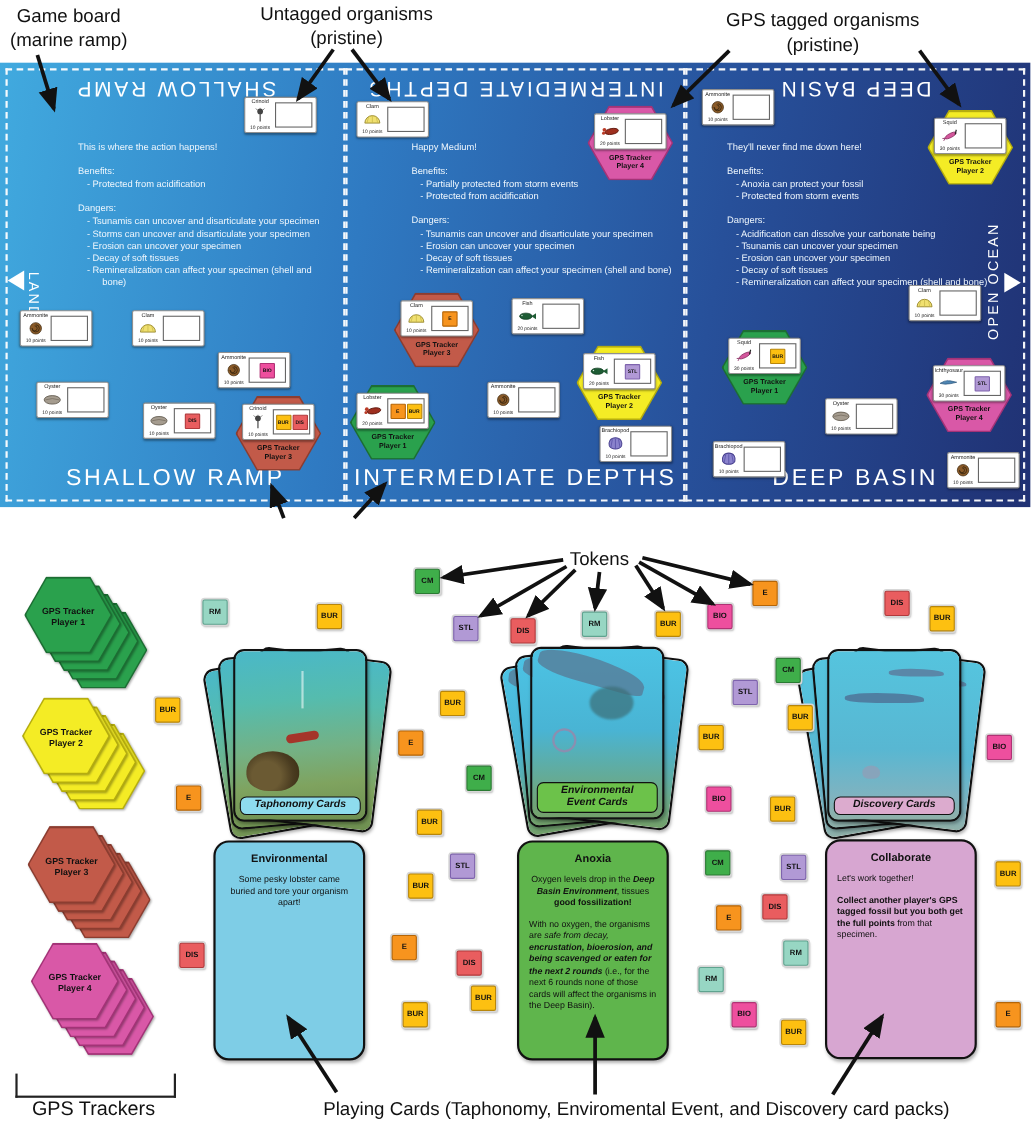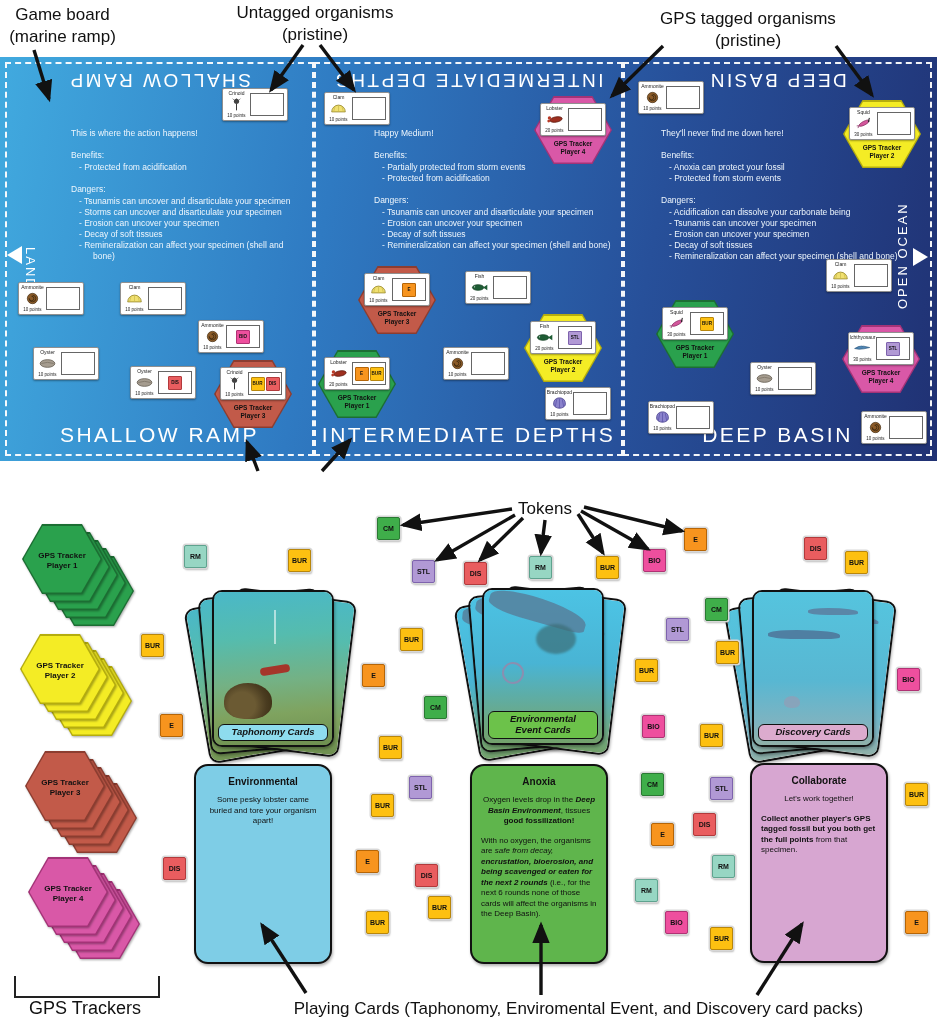--- a/index.html
+++ b/index.html
@@ -913,16 +913,16 @@
       <div class="bigtitle">Environmental</div>
       <div class="bigp" style="text-align: center;"><span>Some pesky lobster came buried and tore your organism apart!</span></div>
     </div>
     <div class="bigcard" style="left: 470px; top: 764px; background: rgb(95, 181, 76);">
       <div class="bigtitle">Anoxia</div>
       <div class="bigp" style="text-align: center;"><span>Oxygen levels drop in the </span><span class="seg-bi">Deep Basin Environment</span><span>, tissues </span><span class="seg-b">good fossilization!</span></div>
       <div class="bigp" style="text-align: left;"><span>With no oxygen, the organisms are </span><span class="seg-i">safe from decay, </span><span class="seg-bi">encrustation, bioerosion, and being scavenged or eaten for the next 2 rounds</span><span> (i.e., for the next 6 rounds none of those cards will affect the organisms in the Deep Basin).</span></div>
     </div>
     <div class="bigcard" style="left: 750px; top: 763px; background: rgb(215, 166, 209);">
       <div class="bigtitle">Collaborate</div>
-      <div class="bigp" style="text-align: center;"><span>Let's work together!</span></div>
+      <div class="bigp" style="text-align: left;"><span>Let's work together!</span></div>
       <div class="bigp" style="text-align: left;"><span class="seg-b">Collect another player's GPS tagged fossil but you both get the full points</span><span> from that specimen.</span></div>
     </div>
   </div>
 
 </body></html>

